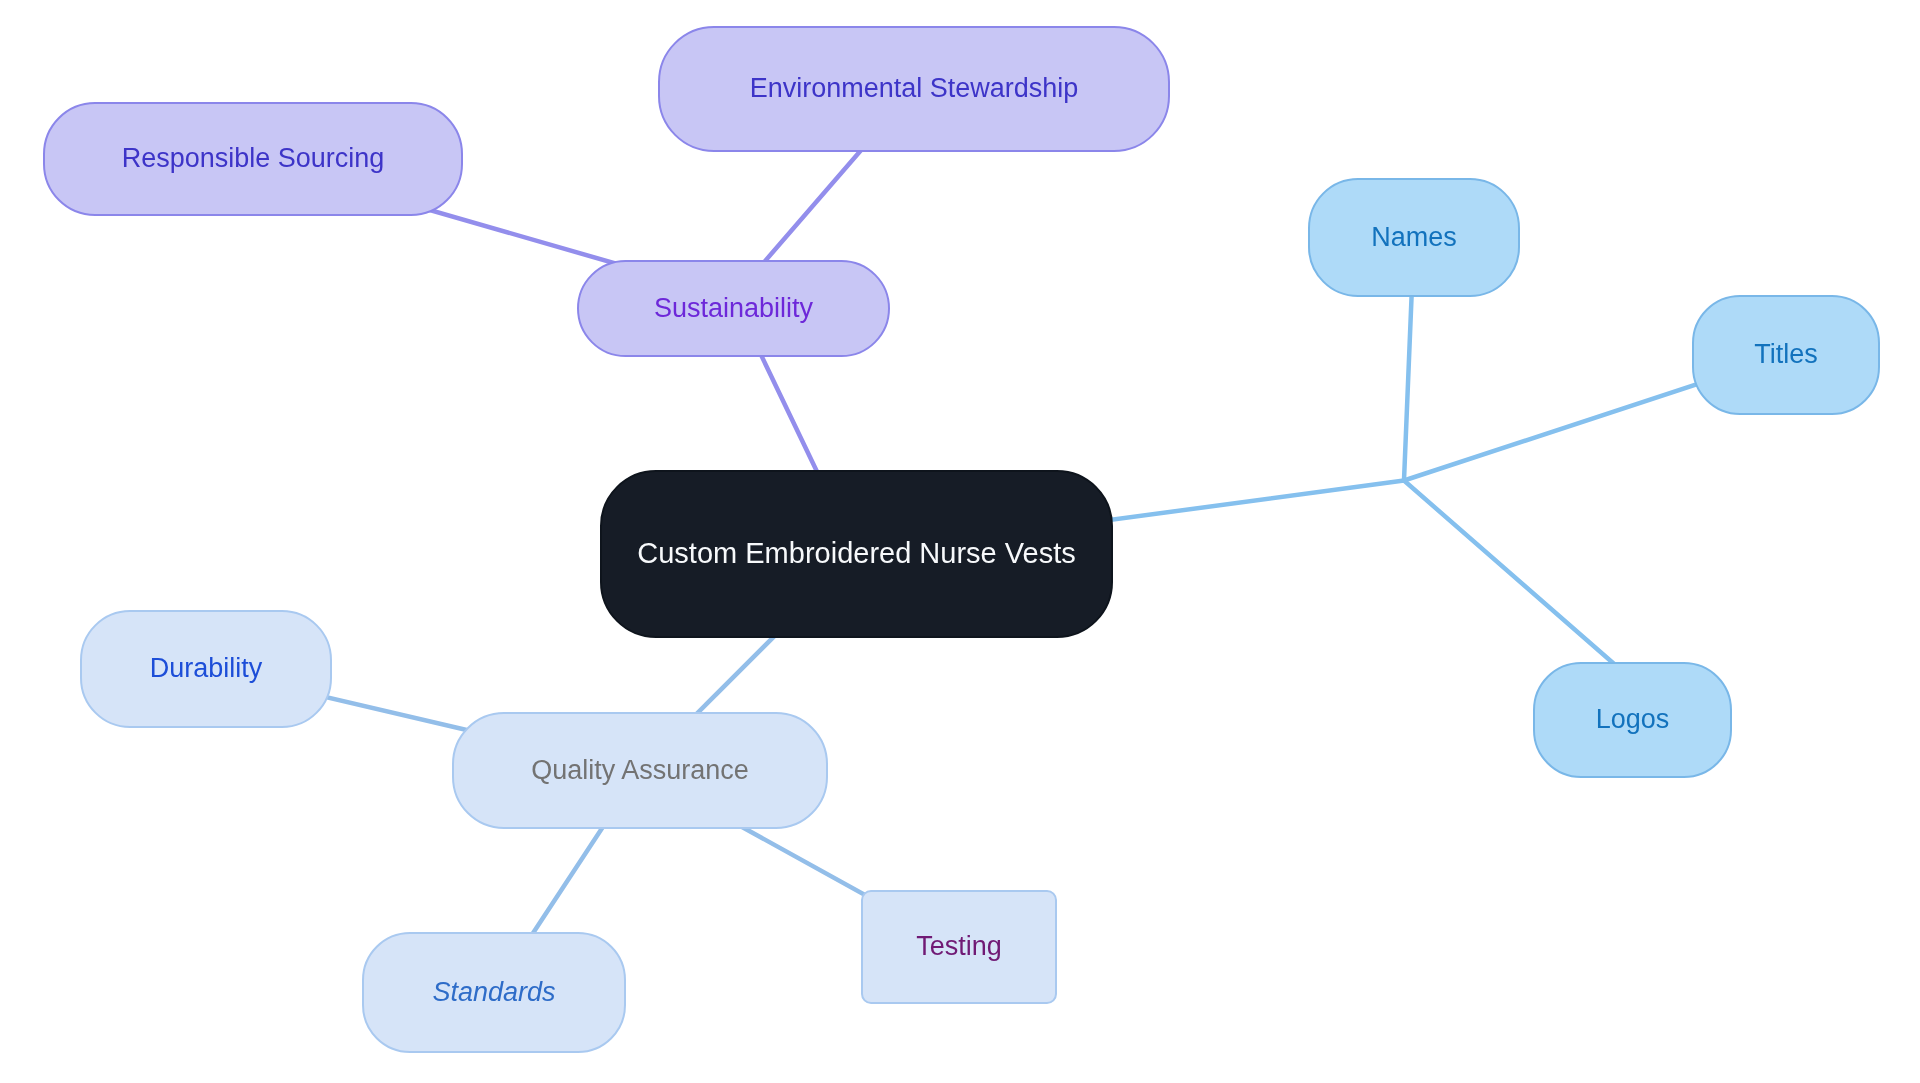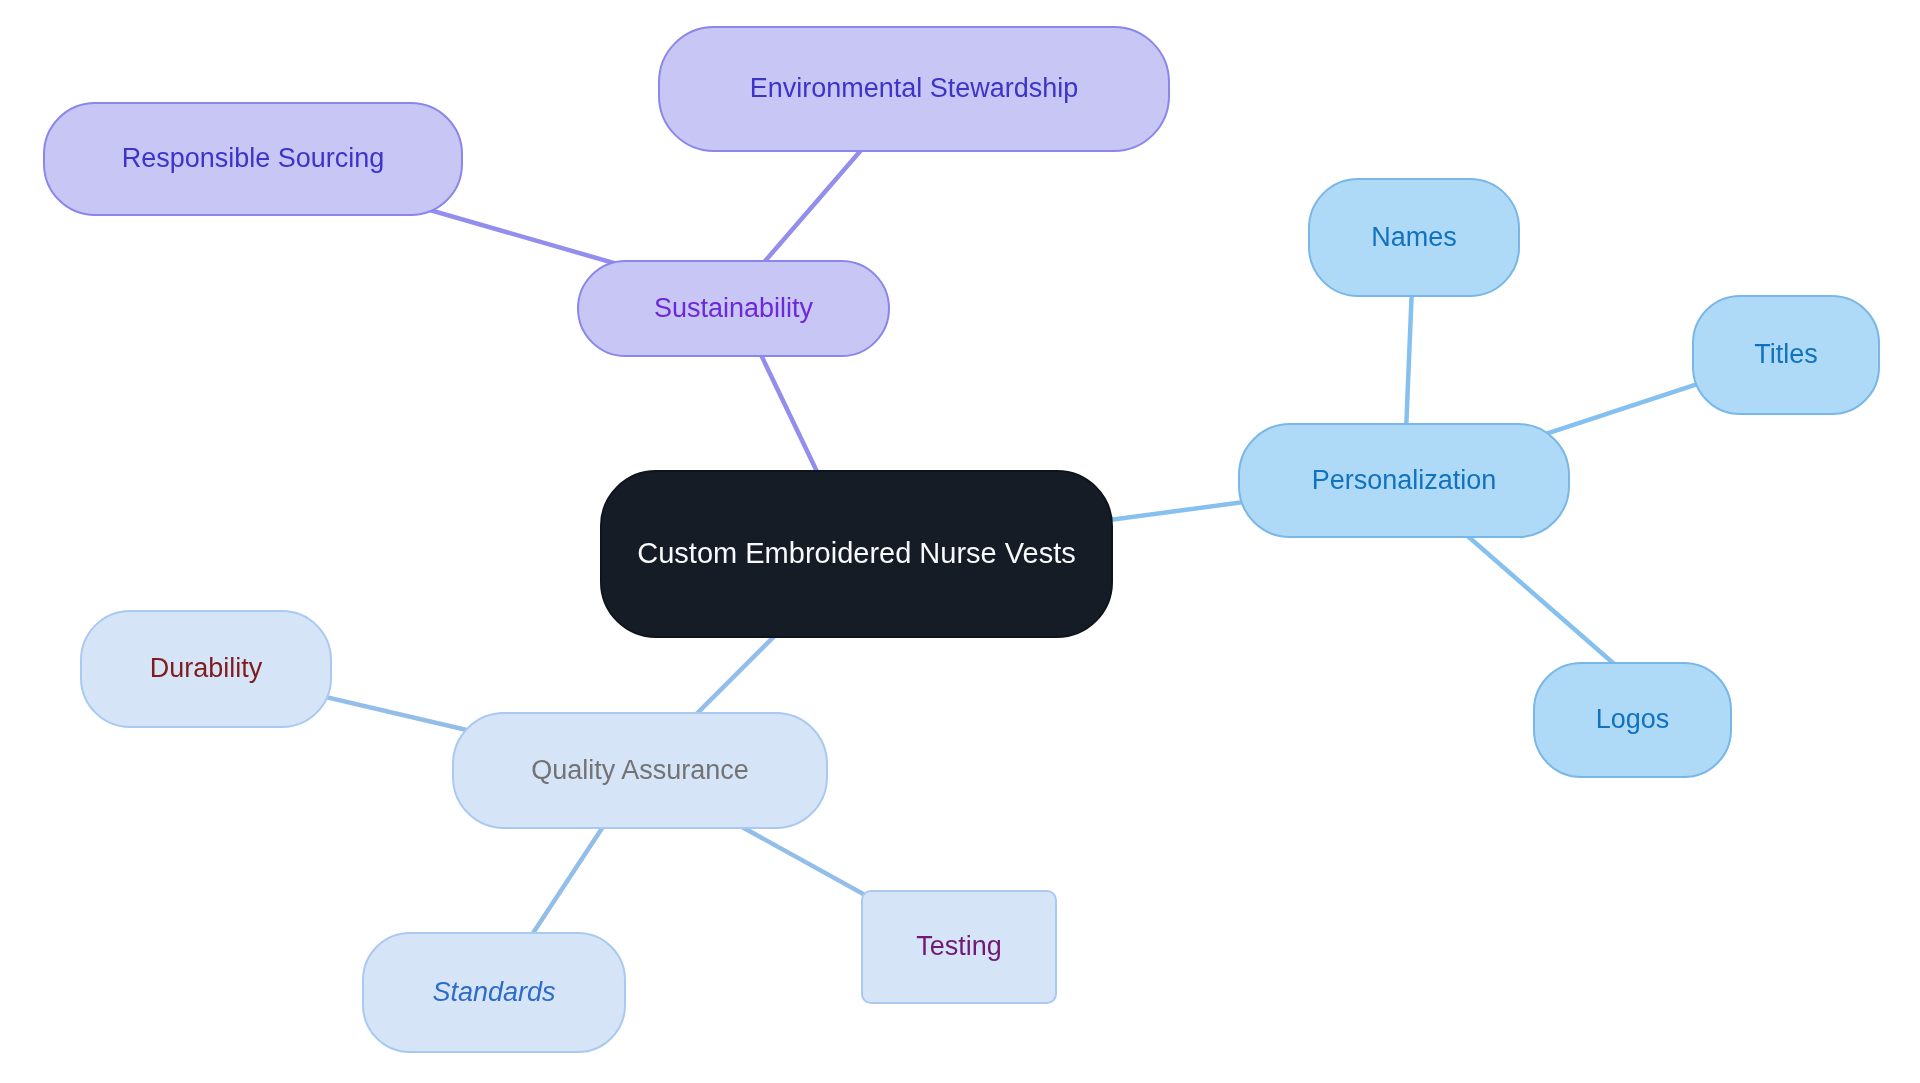--- a/index.html
+++ b/index.html
@@ -73,41 +73,38 @@
   </div>
 
   <div class="node" style="left: 43px; top: 102px; width: 420px; height: 114px; border-radius: 52px; background: rgb(200, 198, 245); border-color: rgb(139, 134, 234); color: rgb(61, 52, 200); font-size: 27px;">
     <span class="label">Responsible Sourcing</span>
   </div>
 
   <div class="node" style="left: 658px; top: 26px; width: 512px; height: 126px; border-radius: 56px; background: rgb(200, 198, 245); border-color: rgb(139, 134, 234); color: rgb(61, 52, 200); font-size: 27px;">
     <span class="label">Environmental Stewardship</span>
   </div>
 
-  <div class="node" style="left: 1238px; top: 423px; width: 332px; height: 115px; border-radius: 52px; background: rgb(174, 218, 248); border-color: rgb(121, 183, 232); color: rgb(18, 114, 189); font-size: 27px;">
-    <span class="label">Personalization</span>
-  </div>
 
   <div class="node" style="left: 1308px; top: 178px; width: 212px; height: 119px; border-radius: 50px; background: rgb(174, 218, 248); border-color: rgb(121, 183, 232); color: rgb(18, 114, 189); font-size: 27px;">
     <span class="label">Names</span>
   </div>
 
   <div class="node" style="left: 1692px; top: 295px; width: 188px; height: 120px; border-radius: 48px; background: rgb(174, 218, 248); border-color: rgb(121, 183, 232); color: rgb(18, 114, 189); font-size: 27px;">
     <span class="label">Titles</span>
   </div>
 
   <div class="node" style="left: 1533px; top: 622px; width: 199px; height: 116px; border-radius: 48px; background: rgb(174, 218, 248); border-color: rgb(121, 183, 232); color: rgb(18, 114, 189); font-size: 27px; margin-top: 40px;">
     <span class="label">Logos</span>
   </div>
 
   <div class="node" style="left: 452px; top: 712px; width: 376px; height: 117px; border-radius: 52px; background: rgb(214, 228, 248); border-color: rgb(169, 201, 240); color: #737373; font-size: 27px;">
     <span class="label">Quality Assurance</span>
   </div>
 
-  <div class="node" style="left: 80px; top: 610px; width: 252px; height: 118px; border-radius: 50px; background: rgb(214, 228, 248); border-color: rgb(169, 201, 240); color: #7f1d1d; font-size: 27px;">
+  <div class="node" style="left: 80px; top: 610px; width: 252px; height: 118px; border-radius: 50px; background: rgb(214, 228, 248); border-color: rgb(169, 201, 240); color: #1d4ed8; font-size: 27px;">
     <span class="label">Durability</span>
   </div>
 
   <div class="node" style="left: 362px; top: 932px; width: 264px; height: 121px; border-radius: 48px; background: rgb(214, 228, 248); border-color: rgb(169, 201, 240); color: rgb(46, 108, 200); font-size: 27px; font-style: italic;">
     <span class="label">Standards</span>
   </div>
 
   <div class="node" style="left: 861px; top: 890px; width: 196px; height: 114px; border-radius: 10px; background: rgb(214, 228, 248); border-color: rgb(169, 201, 240); color: #701a75; font-size: 27px;">
     <span class="label">Testing</span>
   </div>

